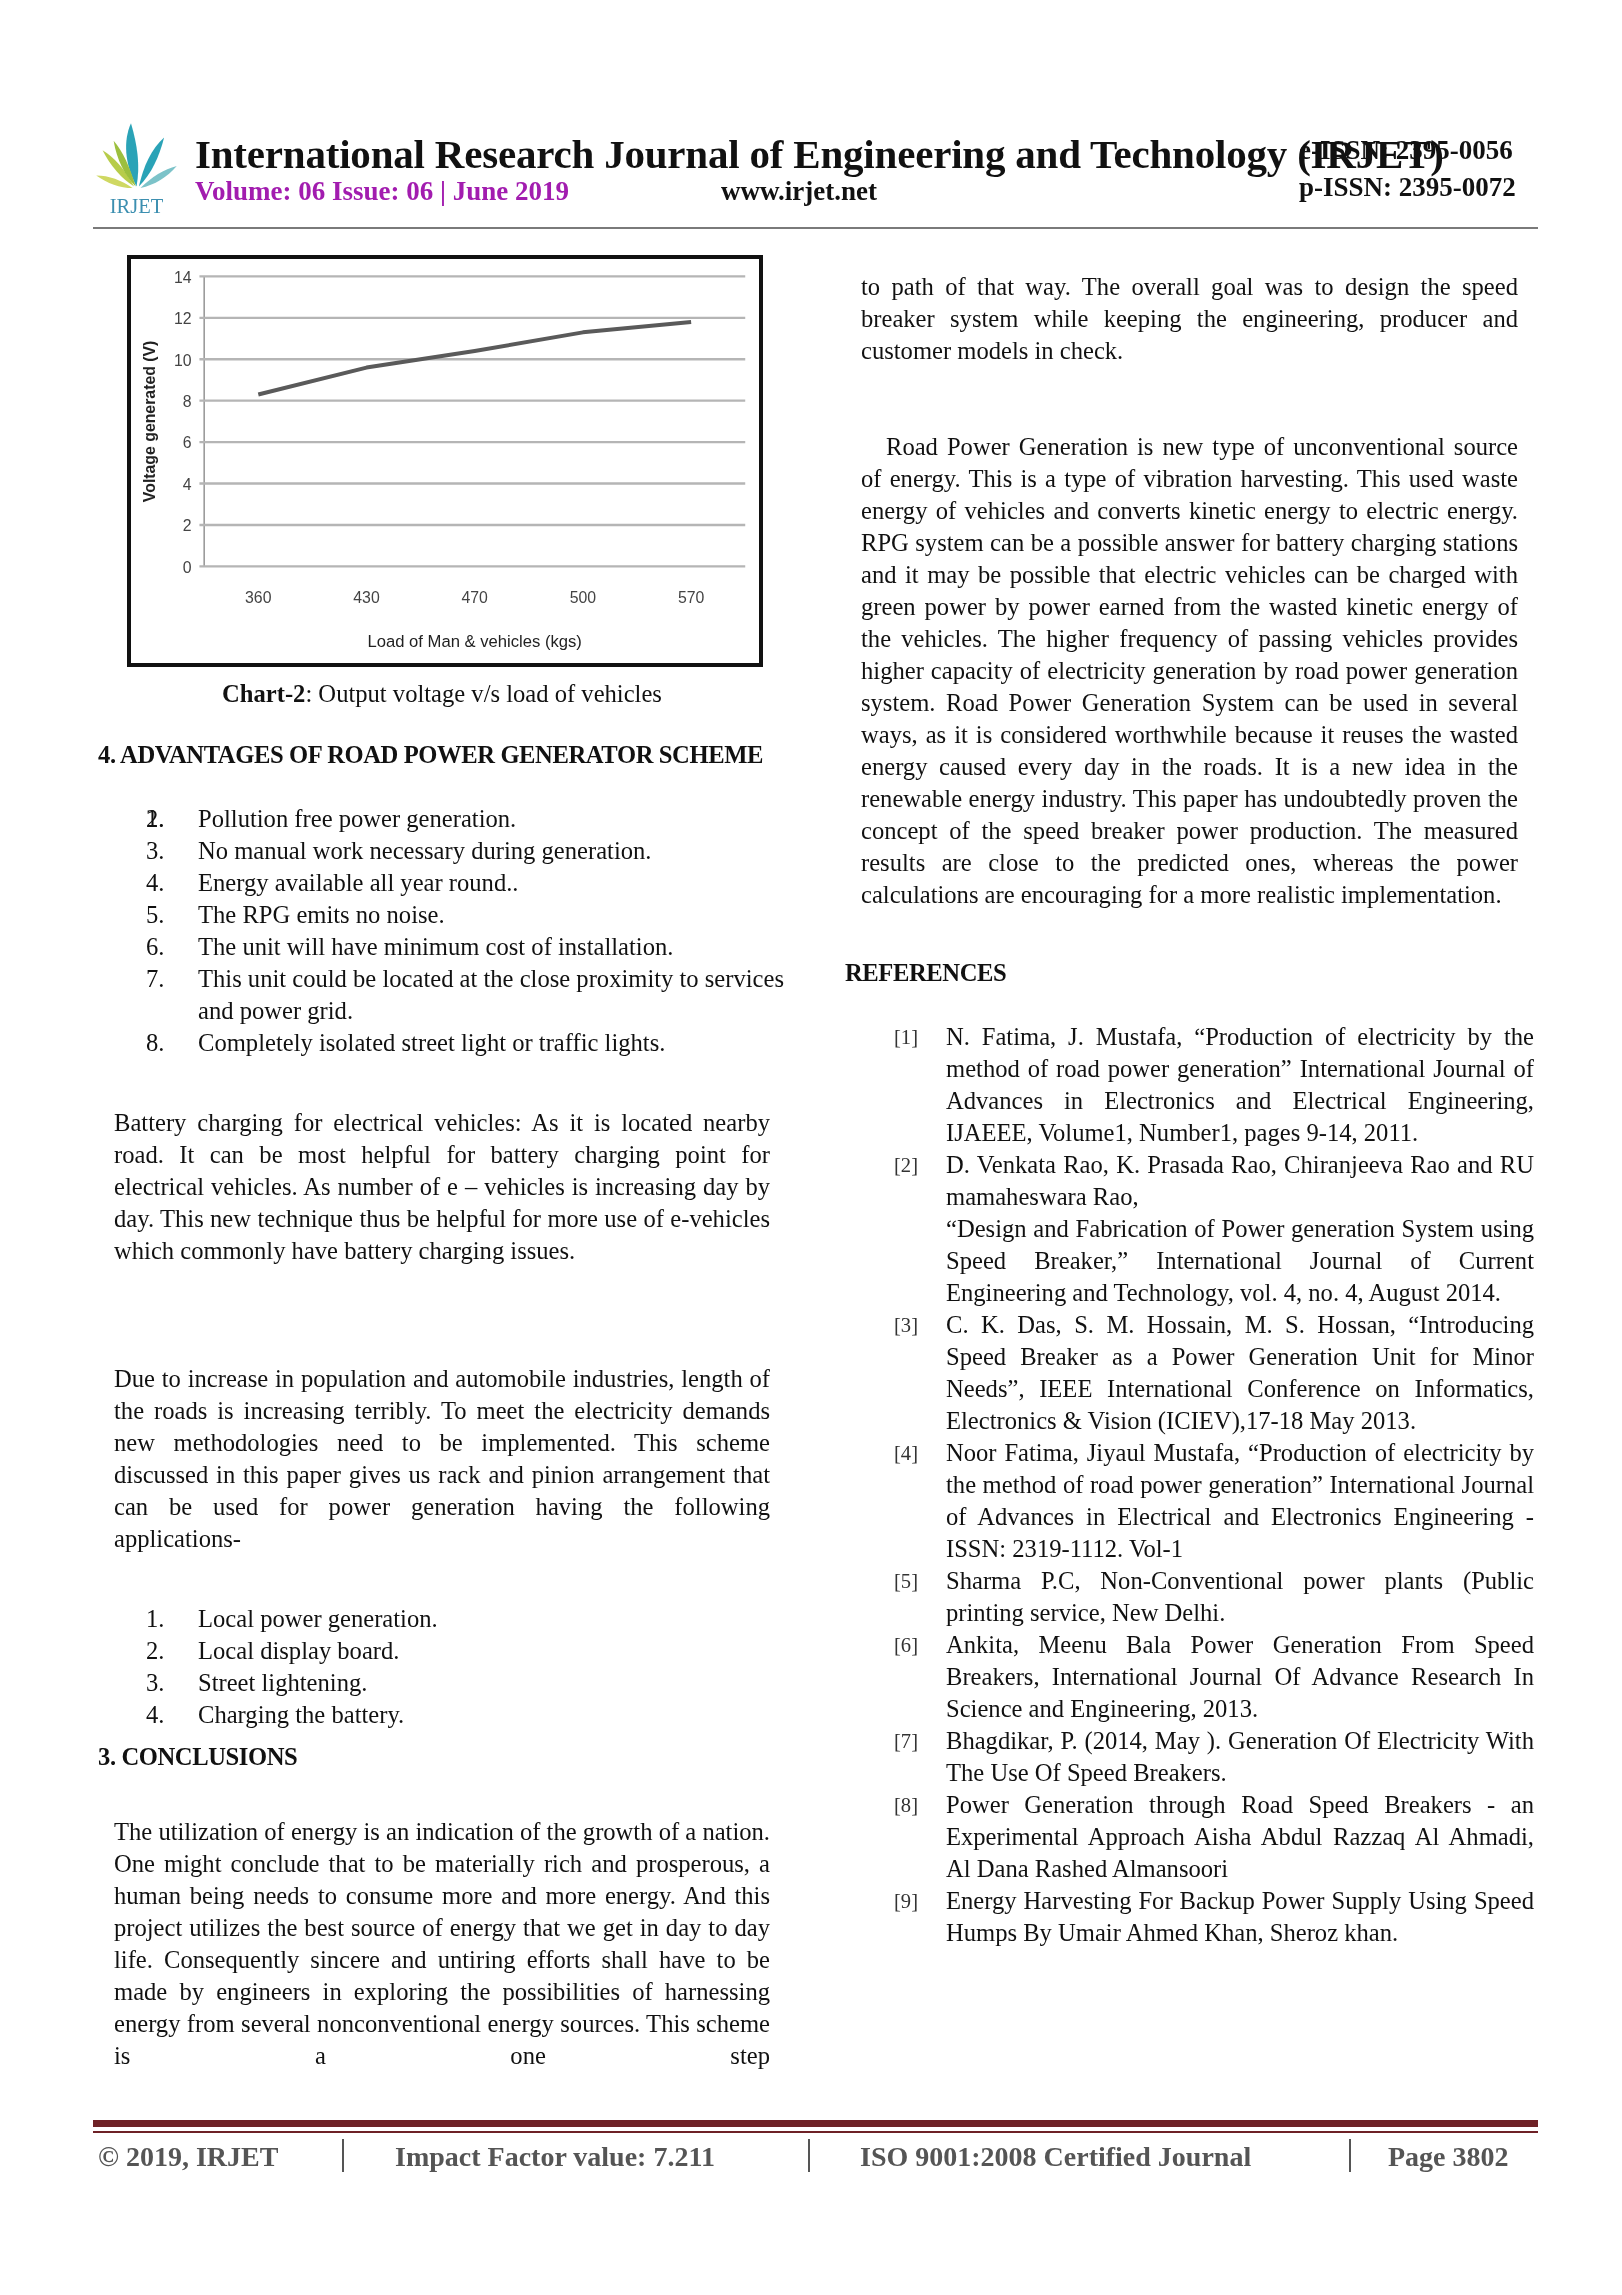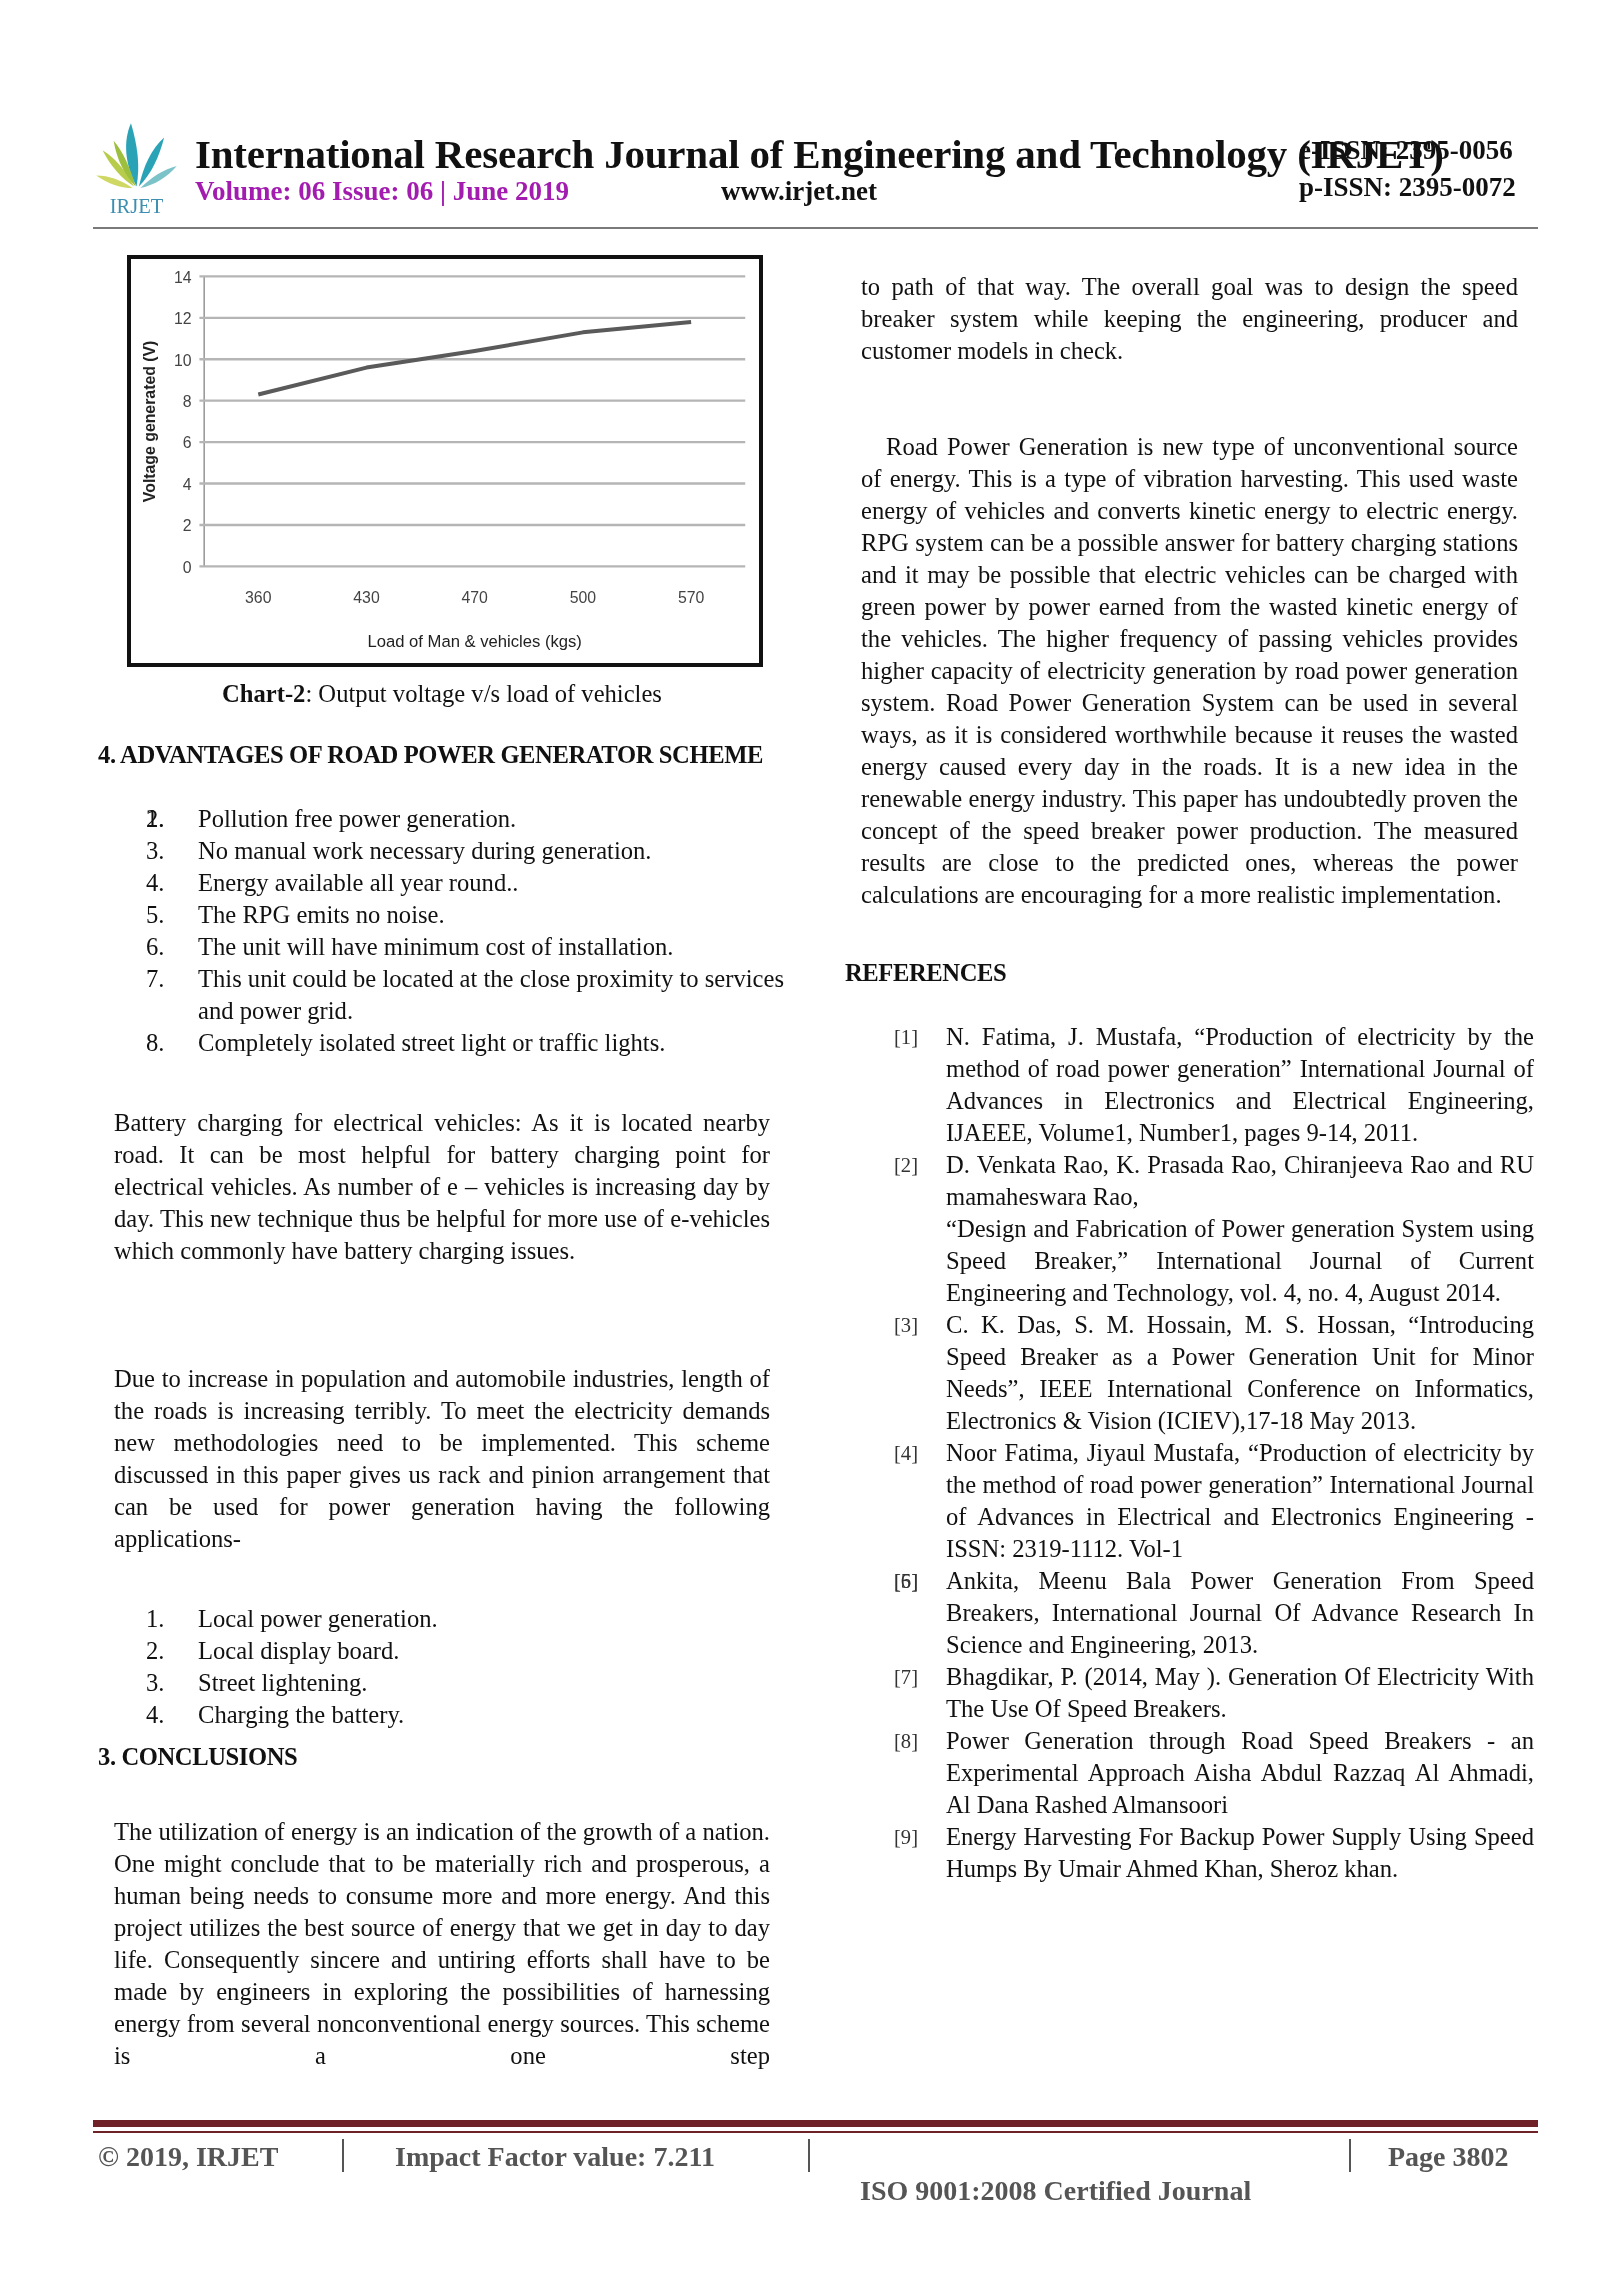--- a/index.html
+++ b/index.html
@@ -132,30 +132,30 @@
   <div style="height:32px"></div>
   <p class="indent">Road Power Generation is new type of unconventional source of energy. This is a type of vibration harvesting. This used waste energy of vehicles and converts kinetic energy to electric energy. RPG system can be a possible answer for battery charging stations and it may be possible that electric vehicles can be charged with green power by power earned from the wasted kinetic energy of the vehicles. The higher frequency of passing vehicles provides higher capacity of electricity generation by road power generation system. Road Power Generation System can be used in several ways, as it is considered worthwhile because it reuses the wasted energy caused every day in the roads. It is a new idea in the renewable energy industry. This paper has undoubtedly proven the concept of the speed breaker power production. The measured results are close to the predicted ones, whereas the power calculations are encouraging for a more realistic implementation.</p>
   <div style="height:30px"></div>
   <h2>REFERENCES</h2>
   <div style="height:32px"></div>
   <ol class="refs" id="ref-list">
       <li><span class="rnum">[1]</span><span>N. Fatima, J. Mustafa, “Production of electricity by the method of road power generation” International Journal of Advances in Electronics and Electrical Engineering, IJAEEE, Volume1, Number1, pages 9-14, 2011.</span></li>
       <li><span class="rnum">[2]</span><span>D. Venkata Rao, K. Prasada Rao, Chiranjeeva Rao and RU mamaheswara Rao,</span><div>“Design and Fabrication of Power generation System using Speed Breaker,” International Journal of Current Engineering and Technology, vol. 4, no. 4, August 2014.</div></li>
       <li><span class="rnum">[3]</span><span>C. K. Das, S. M. Hossain, M. S. Hossan, “Introducing Speed Breaker as a Power Generation Unit for Minor Needs”, IEEE International Conference on Informatics, Electronics &amp; Vision (ICIEV),17-18 May 2013.</span></li>
       <li><span class="rnum">[4]</span><span>Noor Fatima, Jiyaul Mustafa, “Production of electricity by the method of road power generation” International Journal of Advances in Electrical and Electronics Engineering - ISSN: 2319-1112. Vol-1</span></li>
-      <li><span class="rnum">[5]</span></li>
+      <li><span class="rnum">[5]</span><span>Sharma P.C, Non-Conventional power plants (Public printing service, New Delhi.</span></li>
       <li><span class="rnum">[6]</span><span>Ankita, Meenu Bala Power Generation From Speed Breakers, International Journal Of Advance Research In Science and Engineering, 2013.</span></li>
       <li><span class="rnum">[7]</span><span>Bhagdikar, P. (2014, May ). Generation Of Electricity With The Use Of Speed Breakers.</span></li>
       <li><span class="rnum">[8]</span><span>Power Generation through Road Speed Breakers - an Experimental Approach Aisha Abdul Razzaq Al Ahmadi, Al Dana Rashed Almansoori</span></li>
       <li><span class="rnum">[9]</span><span>Energy Harvesting For Backup Power Supply Using Speed Humps By Umair Ahmed Khan, Sheroz khan.</span></li>
     </ol>
 </div>
 
 <div class="abs ftr-rule1"></div>
 <div class="abs ftr-rule2"></div>
 <div class="abs ftr" style="left:98px;">© 2019, IRJET</div>
 <div class="abs ftr-sep" style="left:342px;"></div>
 <div class="abs ftr" style="left:395px;">Impact Factor value: 7.211</div>
 <div class="abs ftr-sep" style="left:808px;"></div>
-<div class="abs ftr" style="left:860px;margin-top:34px;">ISO 9001:2008 Certified Journal</div>
+<div class="abs ftr" style="left:860px;">ISO 9001:2008 Certified Journal</div>
 <div class="abs ftr-sep" style="left:1349px;"></div>
 <div class="abs ftr" style="left:1388px;">Page 3802</div>
 
 
 </body></html>

